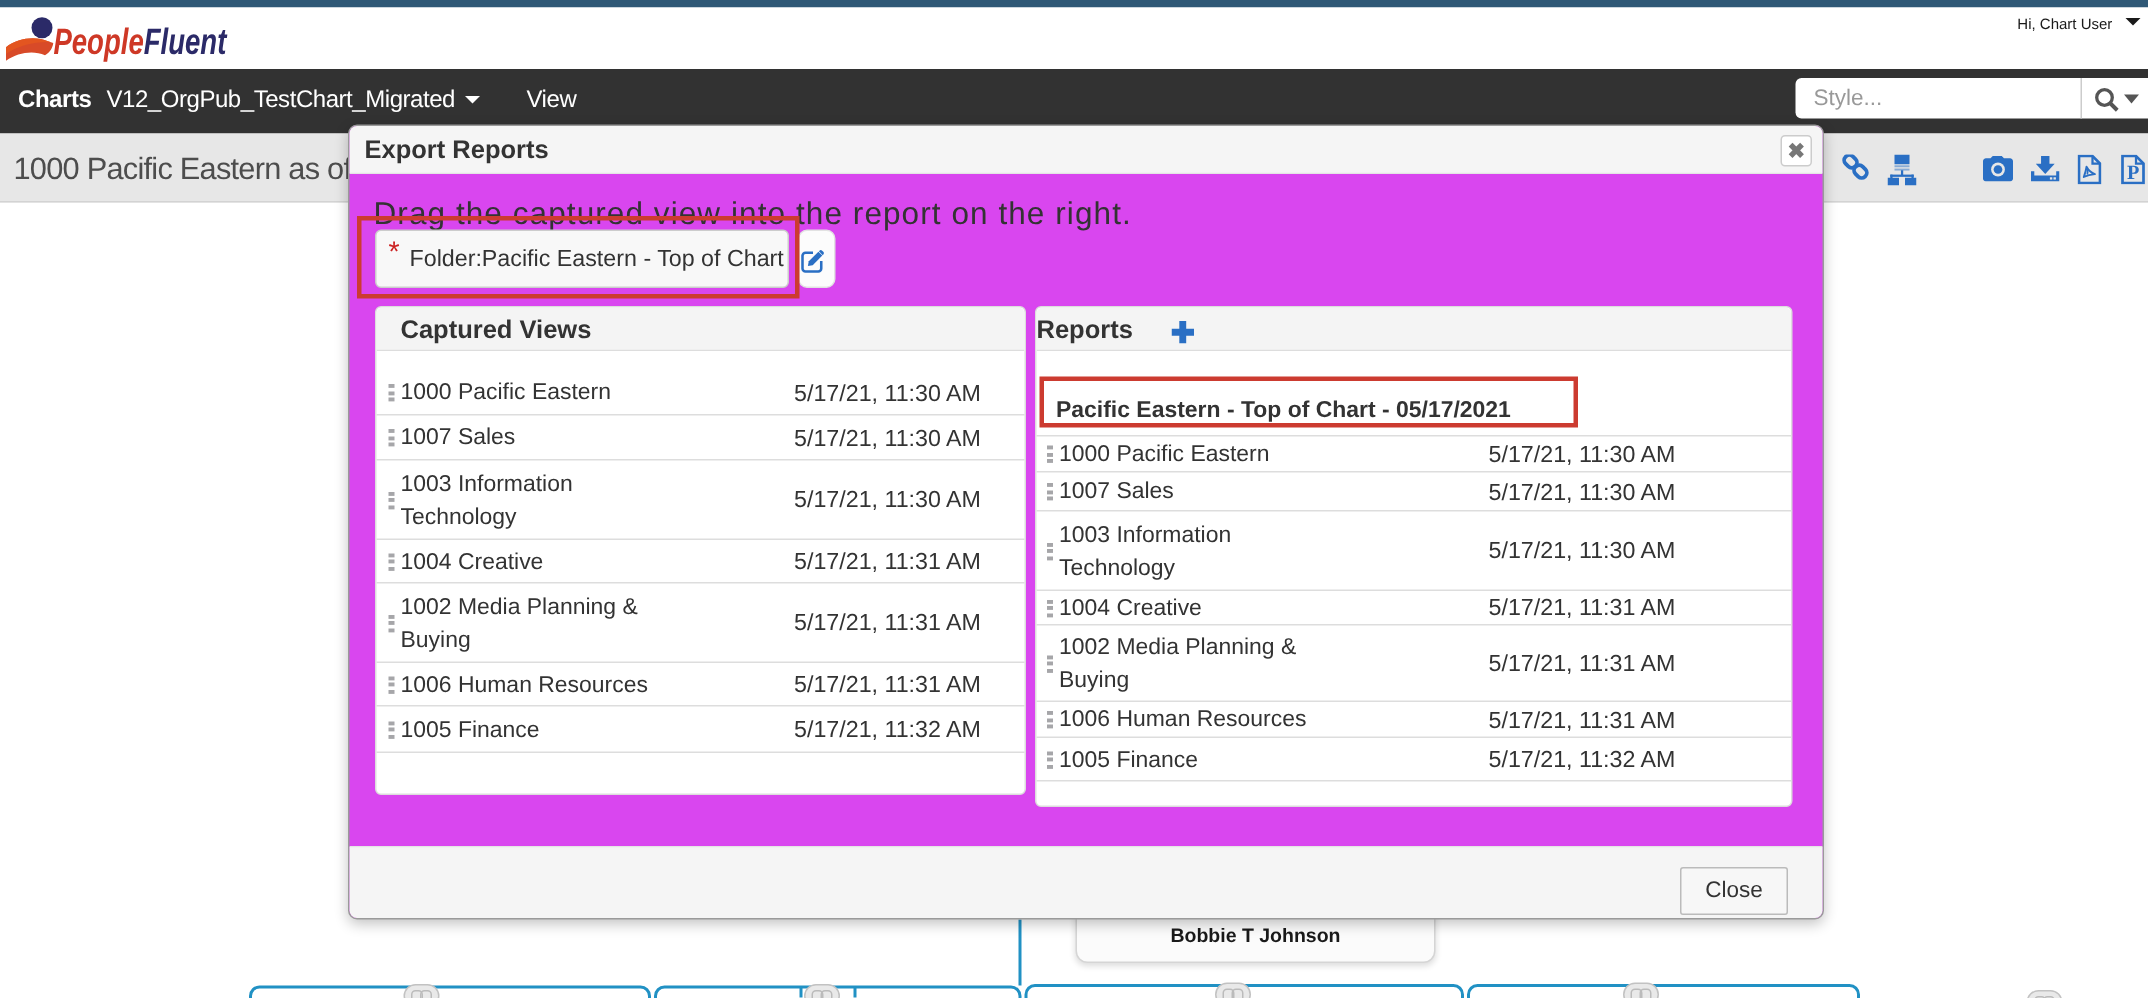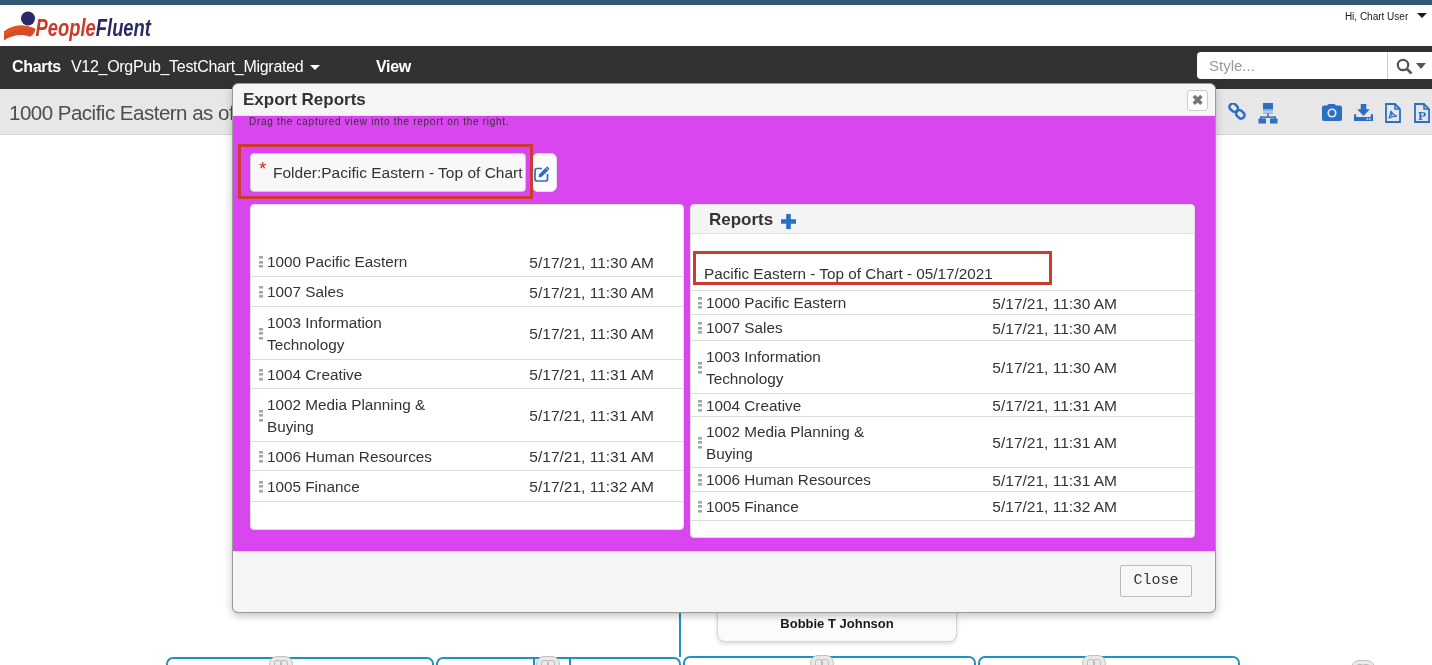--- a/index.html
+++ b/index.html
@@ -40,26 +40,26 @@
      border:1px solid #bbb; border-radius:3px; }
   
   #modal { position:absolute; left:232px; top:83px; width:984px; height:530px; background:#d946ef;
      border:1px solid #9a9a9a; border-radius:6px; box-shadow:0 3px 9px rgba(0,0,0,.24); }
   #mhead { position:absolute; left:0; top:0; width:100%; height:32px; background:#f5f5f5;
      border-bottom:1px solid #e5e5e5; border-radius:5px 5px 0 0; }
   #mhead .tt { position:absolute; left:10px; top:6px; font-size:17px; font-weight:bold; color:#333; }
   #mclose { position:absolute; right:7px; top:6px; width:21px; height:21px; background:#fff;
      border:1px solid #ccc; border-radius:3px; color:#777; font-size:14px; font-weight:bold;
      text-align:center; line-height:19px; }
-  #mfoot { position:absolute; left:0; bottom:0; width:100%; height:61px; background:#f5f5f5;
-     border-top:1px solid #e5e5e5; border-radius:0 0 5px 5px;font-family:Liberation Mono, monospace; }
+  #mfoot { position:absolute; left:0; bottom:0; width:100%; height:48px; background:#f5f5f5;
+     border-top:1px solid #e5e5e5; border-radius:0 0 5px 5px; }
   #closebtn { position:absolute; right:23px; top:13px; width:72px; height:32px; background:#f7f7f7;
      border:1px solid #bbb; border-radius:2px; font-size:15px; color:#333; text-align:center;
      line-height:30px; }
-  #dragtxt { position:absolute; left:16px; top:32px; font-size:10px; letter-spacing:0.72px; color:#333; }
+  #dragtxt { position:absolute; left:16px; top:47px; font-size:21px; letter-spacing:0.72px; color:#333; }
   
   #folderbox { position:absolute; left:17px; top:69px; width:276px; height:39px; background:#f8f8f8;
      border:1px solid #ccc; border-radius:4px; }
   #folderbox .ast { position:absolute; left:8px; top:4px; color:#c22; font-size:19px; }
   #folderbox .ftxt { position:absolute; left:22px; top:10px; font-size:15.5px; color:#333; white-space:nowrap; }
   #pencilbtn { position:absolute; left:299px; top:69px; width:25px; height:39px; background:#fcfcfc;
      border:1px solid #e2e2e2; border-radius:6px; }
   .redrect { position:absolute; border:3px solid #cc3b30; }
   
   .panel { position:absolute; background:#fff; border:1px solid #ddd; border-radius:4px; }
@@ -88,21 +88,21 @@
     <path d="M4 26.5 C 12 20, 24 19, 32 22.5 L 33.5 23 C 24 22.5, 12 25, 4 31 Z" fill="#e4571f" opacity="0.9"></path>
     <g transform="translate(35.6,31) scale(0.75,1)">
       <text x="0" y="0" font-size="24.5" font-weight="bold" font-style="italic" fill="#ce3826">People<tspan fill="#2b2a68">Fluent</tspan></text>
     </g>
   </svg>
   <div id="hiuser">Hi, Chart User <span class="car"></span></div>
 </div>
 <div id="navbar">
   <div class="t" style="left:12px; font-weight:bold;">Charts</div>
   <div class="t" style="left:71px;">V12_OrgPub_TestChart_Migrated <span class="ncar" style="margin-left:3px"></span></div>
-  <div class="t" style="left:351px; font-weight:bold;margin-left:25px;">View</div>
+  <div class="t" style="left:351px; font-weight:normal;">View</div>
   <div id="search">
     <div class="ph">Style...</div>
     <div class="sep"></div>
     <svg class="mag" width="34" height="18" viewBox="0 0 34 18">
       <circle cx="8" cy="8" r="5.2" fill="none" stroke="#555" stroke-width="2.2"></circle>
       <line x1="12" y1="12" x2="16.5" y2="16.5" stroke="#555" stroke-width="2.6"></line>
       <path d="M21 6 L31 6 L26 12 Z" fill="#555"></path>
     </svg>
   </div>
 </div>
@@ -178,20 +178,21 @@
   <div id="pencilbtn">
     <svg width="16" height="16" viewBox="0 0 16 16" style="position:absolute;left:1px;top:12px">
       <path d="M13.5 8 L13.5 13 C13.5 14.1 12.6 15 11.5 15 L3 15 C1.9 15 1 14.1 1 13 L1 4.5 C1 3.4 1.9 2.5 3 2.5 L8 2.5" fill="none" stroke="#2a6fc4" stroke-width="1.7"></path>
       <path d="M5.2 8.2 L11.6 1.8 L14.2 4.4 L7.8 10.8 L4.6 11.4 Z" fill="#2a6fc4"></path>
       <path d="M12.3 1.1 C12.8 0.6 13.6 0.6 14.1 1.1 L14.9 1.9 C15.4 2.4 15.4 3.2 14.9 3.7 L14.5 4.1 L11.9 1.5 Z" fill="#2a6fc4"></path>
     </svg>
   </div>
   <div class="redrect" style="left:5px; top:60px; width:295px; height:55px;"></div>
 
   <div class="panel" id="cpanel">
+    <div class="phead"><span style="margin-left:16px">Captured Views</span></div>
     <div class="row" style="top:42px; height:30px;">
       <div class="hdl" style="left:8px;top:8.5px"></div>
       <div class="nm" style="left:16px;top:4px">1000 Pacific Eastern</div>
       <div class="ts" style="right:29px;top:6.5px">5/17/21, 11:30 AM</div>
     </div>
     <div class="row" style="top:72px; height:30px;">
       <div class="hdl" style="left:8px;top:8.5px"></div>
       <div class="nm" style="left:16px;top:4px">1007 Sales</div>
       <div class="ts" style="right:29px;top:6.5px">5/17/21, 11:30 AM</div>
     </div>
@@ -216,26 +217,26 @@
       <div class="ts" style="right:29px;top:6px">5/17/21, 11:31 AM</div>
     </div>
     <div class="row" style="top:266px; height:31px;">
       <div class="hdl" style="left:8px;top:9px"></div>
       <div class="nm" style="left:16px;top:4.5px">1005 Finance</div>
       <div class="ts" style="right:29px;top:7px">5/17/21, 11:32 AM</div>
     </div>
   </div>
 
   <div class="panel" id="rpanel">
-    <div class="phead"><span style="margin-left:18px">Reports</span>
+    <div class="phead"><span style="">Reports</span>
       <svg width="15" height="15" viewBox="0 0 15 15" style="position:absolute;left:90px;top:9px">
           <path d="M5.2 0 L9.8 0 L9.8 5.2 L15 5.2 L15 9.8 L9.8 9.8 L9.8 15 L5.2 15 L5.2 9.8 L0 9.8 L0 5.2 L5.2 5.2 Z" fill="#2a6fc4"></path>
         </svg></div>
     <div class="row" style="top:42px; height:44px;">
-      <div style="position:absolute; left:13px; top:18px; font-size:15.3px; font-weight:normal; color:#333;">Pacific Eastern - Top of Chart - 05/17/2021</div>
+      <div style="position:absolute; left:13px; top:18px; font-size:15.3px; font-weight:bold; color:#333;">Pacific Eastern - Top of Chart - 05/17/2021</div>
     </div>
     <div class="row" style="top:86px; height:24px;">
       <div class="hdl" style="left:7px;top:5.5px"></div>
       <div class="nm" style="left:15px;top:1px">1000 Pacific Eastern</div>
       <div class="ts" style="right:77px;top:3.5px">5/17/21, 11:30 AM</div>
     </div>
     <div class="row" style="top:110px; height:26px;">
       <div class="hdl" style="left:7px;top:6.5px"></div>
       <div class="nm" style="left:15px;top:2px">1007 Sales</div>
       <div class="ts" style="right:77px;top:4.5px">5/17/21, 11:30 AM</div>

